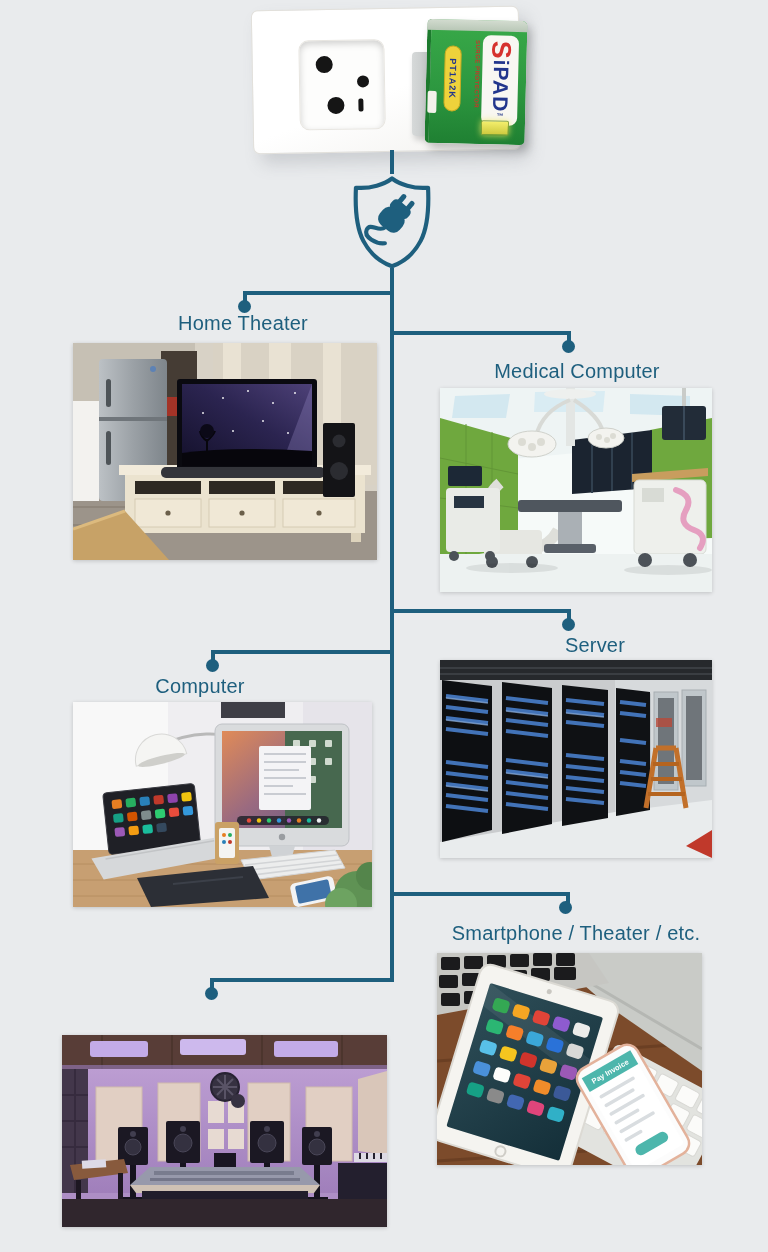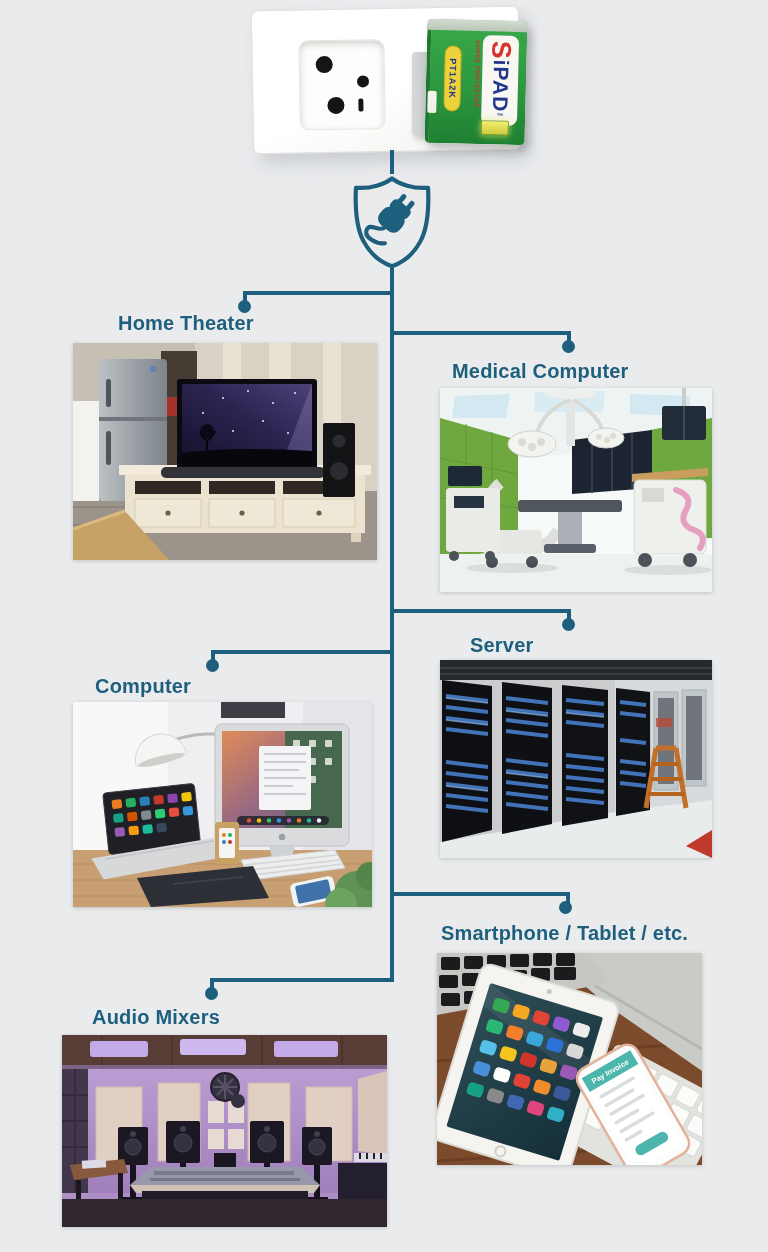--- a/index.html
+++ b/index.html
@@ -73,26 +73,26 @@
   .l-sp-v {left:566px; top:892px; width:4px; height:12px}
   .d-sp   {left:559px; top:901px}
   .l-am-h {left:210px; top:978px; width:184px; height:4px}
   .l-am-v {left:210px; top:978px; width:4px; height:12px}
   .d-am   {left:205px; top:987px}
 
   
   .shield { position:absolute; left:344px; top:172px; width:96px; height:98px; }
 
   
-  .cat-label { position:absolute; color:var(--accent); font-size:20px; font-weight:bold;
-               text-align:left; letter-spacing:.2px; }
+  .cat-label { position:absolute; color:var(--accent); font-size:20px; font-weight:normal;
+               text-align:center; letter-spacing:.2px; }
   .lbl-ht {left:118px; top:312px; width:250px}
   .lbl-me {left:452px; top:360px; width:250px}
   .lbl-sv {left:470px; top:634px; width:250px}
-  .lbl-cp {left:95px;  top:675px; width:240px}
+  .lbl-cp {left:80px;  top:675px; width:240px}
   .lbl-sp {left:441px; top:922px; width:270px}
   .lbl-am {left:92px;  top:1006px;width:240px}
 
   
   .photo { position:absolute; overflow:hidden; box-shadow:0 1px 4px rgba(0,0,0,.18); background:#fff; }
   .photo svg { display:block; width:100%; height:100%; }
   .ph-ht {left:73px;  top:343px; width:304px; height:217px}
   .ph-me {left:440px; top:388px; width:272px; height:204px}
   .ph-sv {left:440px; top:660px; width:272px; height:198px}
   .ph-cp {left:73px;  top:702px; width:299px; height:205px}
@@ -159,26 +159,25 @@
   <div class="cat-label lbl-sv">Server</div>
 
   <div class="cline l-cp-h"></div>
   <div class="cline l-cp-v"></div>
   <div class="dot d-cp"></div>
   <div class="cat-label lbl-cp">Computer</div>
 
   <div class="cline l-sp-h"></div>
   <div class="cline l-sp-v"></div>
   <div class="dot d-sp"></div>
-  <div class="cat-label lbl-sp">Smartphone / Tablet / etc.</div>
+  <div class="cat-label lbl-sp">Smartphone / Theater / etc.</div>
 
   <div class="cline l-am-h"></div>
   <div class="cline l-am-v"></div>
   <div class="dot d-am"></div>
-  <div class="cat-label lbl-am">Audio Mixers</div>
 
   <div class="photo ph-ht">
     <svg viewBox="0 0 304 217">
       <defs>
         <linearGradient id="fr" x1="0" y1="0" x2="1" y2="0">
           <stop offset="0" stop-color="#bcc1c5"></stop>
             <stop offset=".5" stop-color="#9ba1a6"></stop>
             <stop offset="1" stop-color="#7e858b"></stop>
         </linearGradient>
         <linearGradient id="sky" x1="0" y1="1" x2="1" y2="0">

